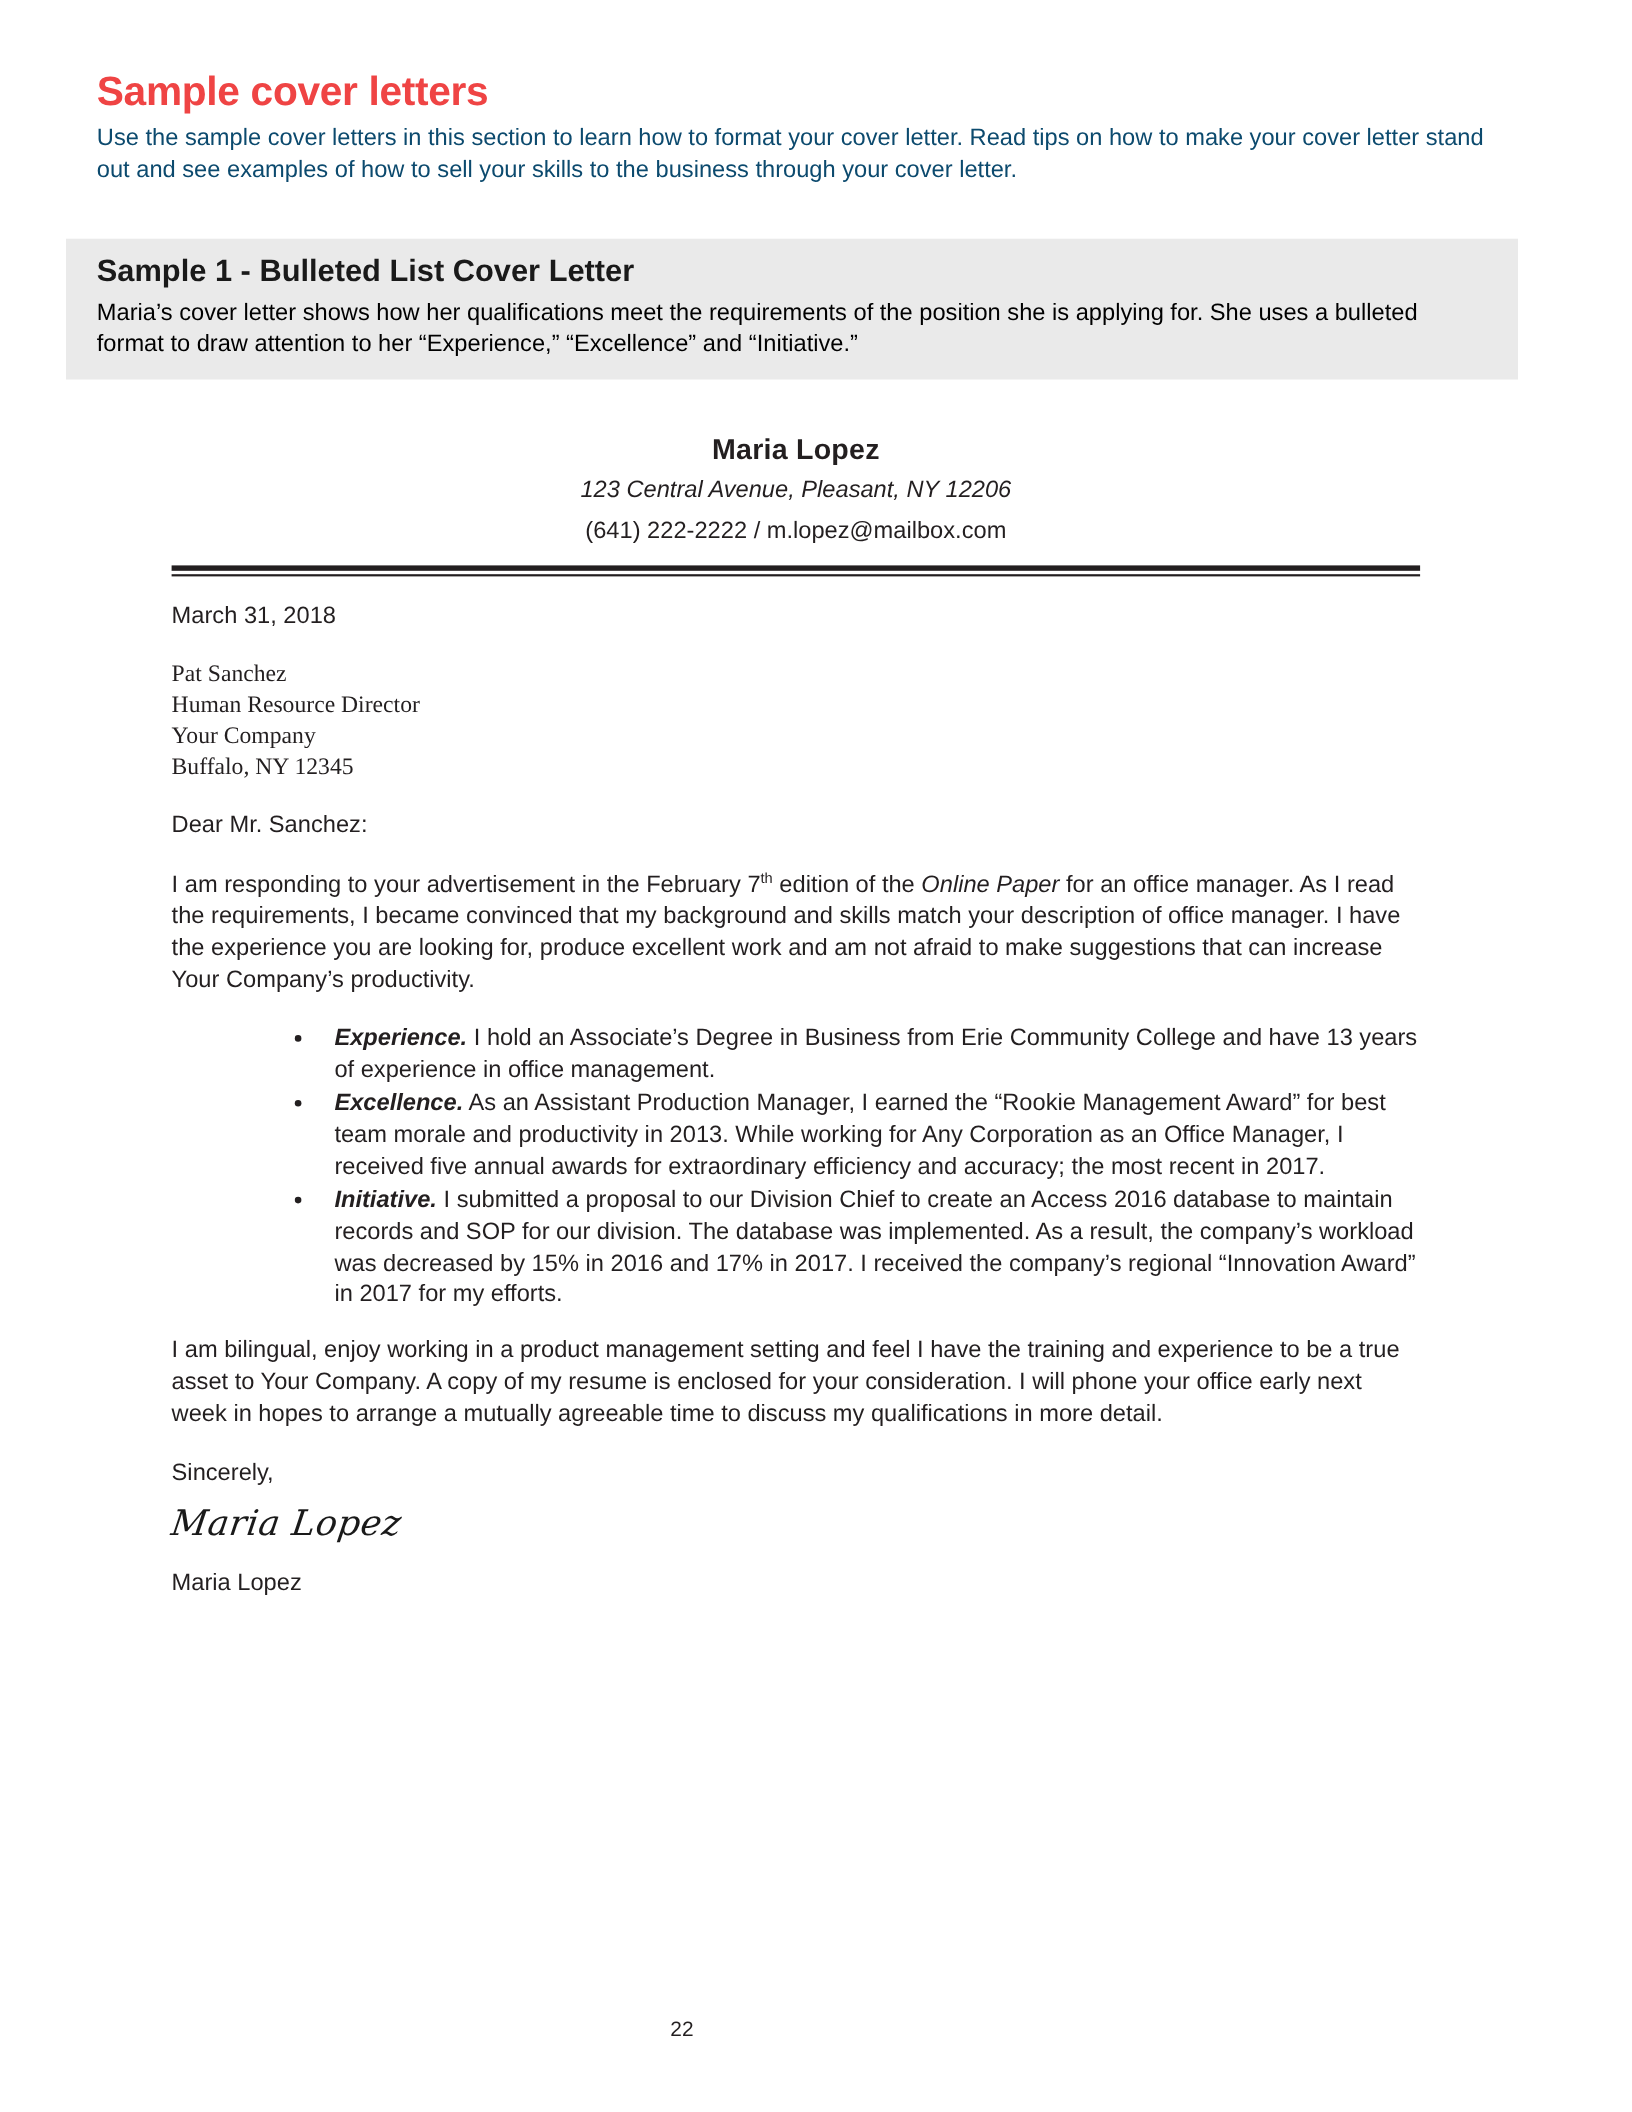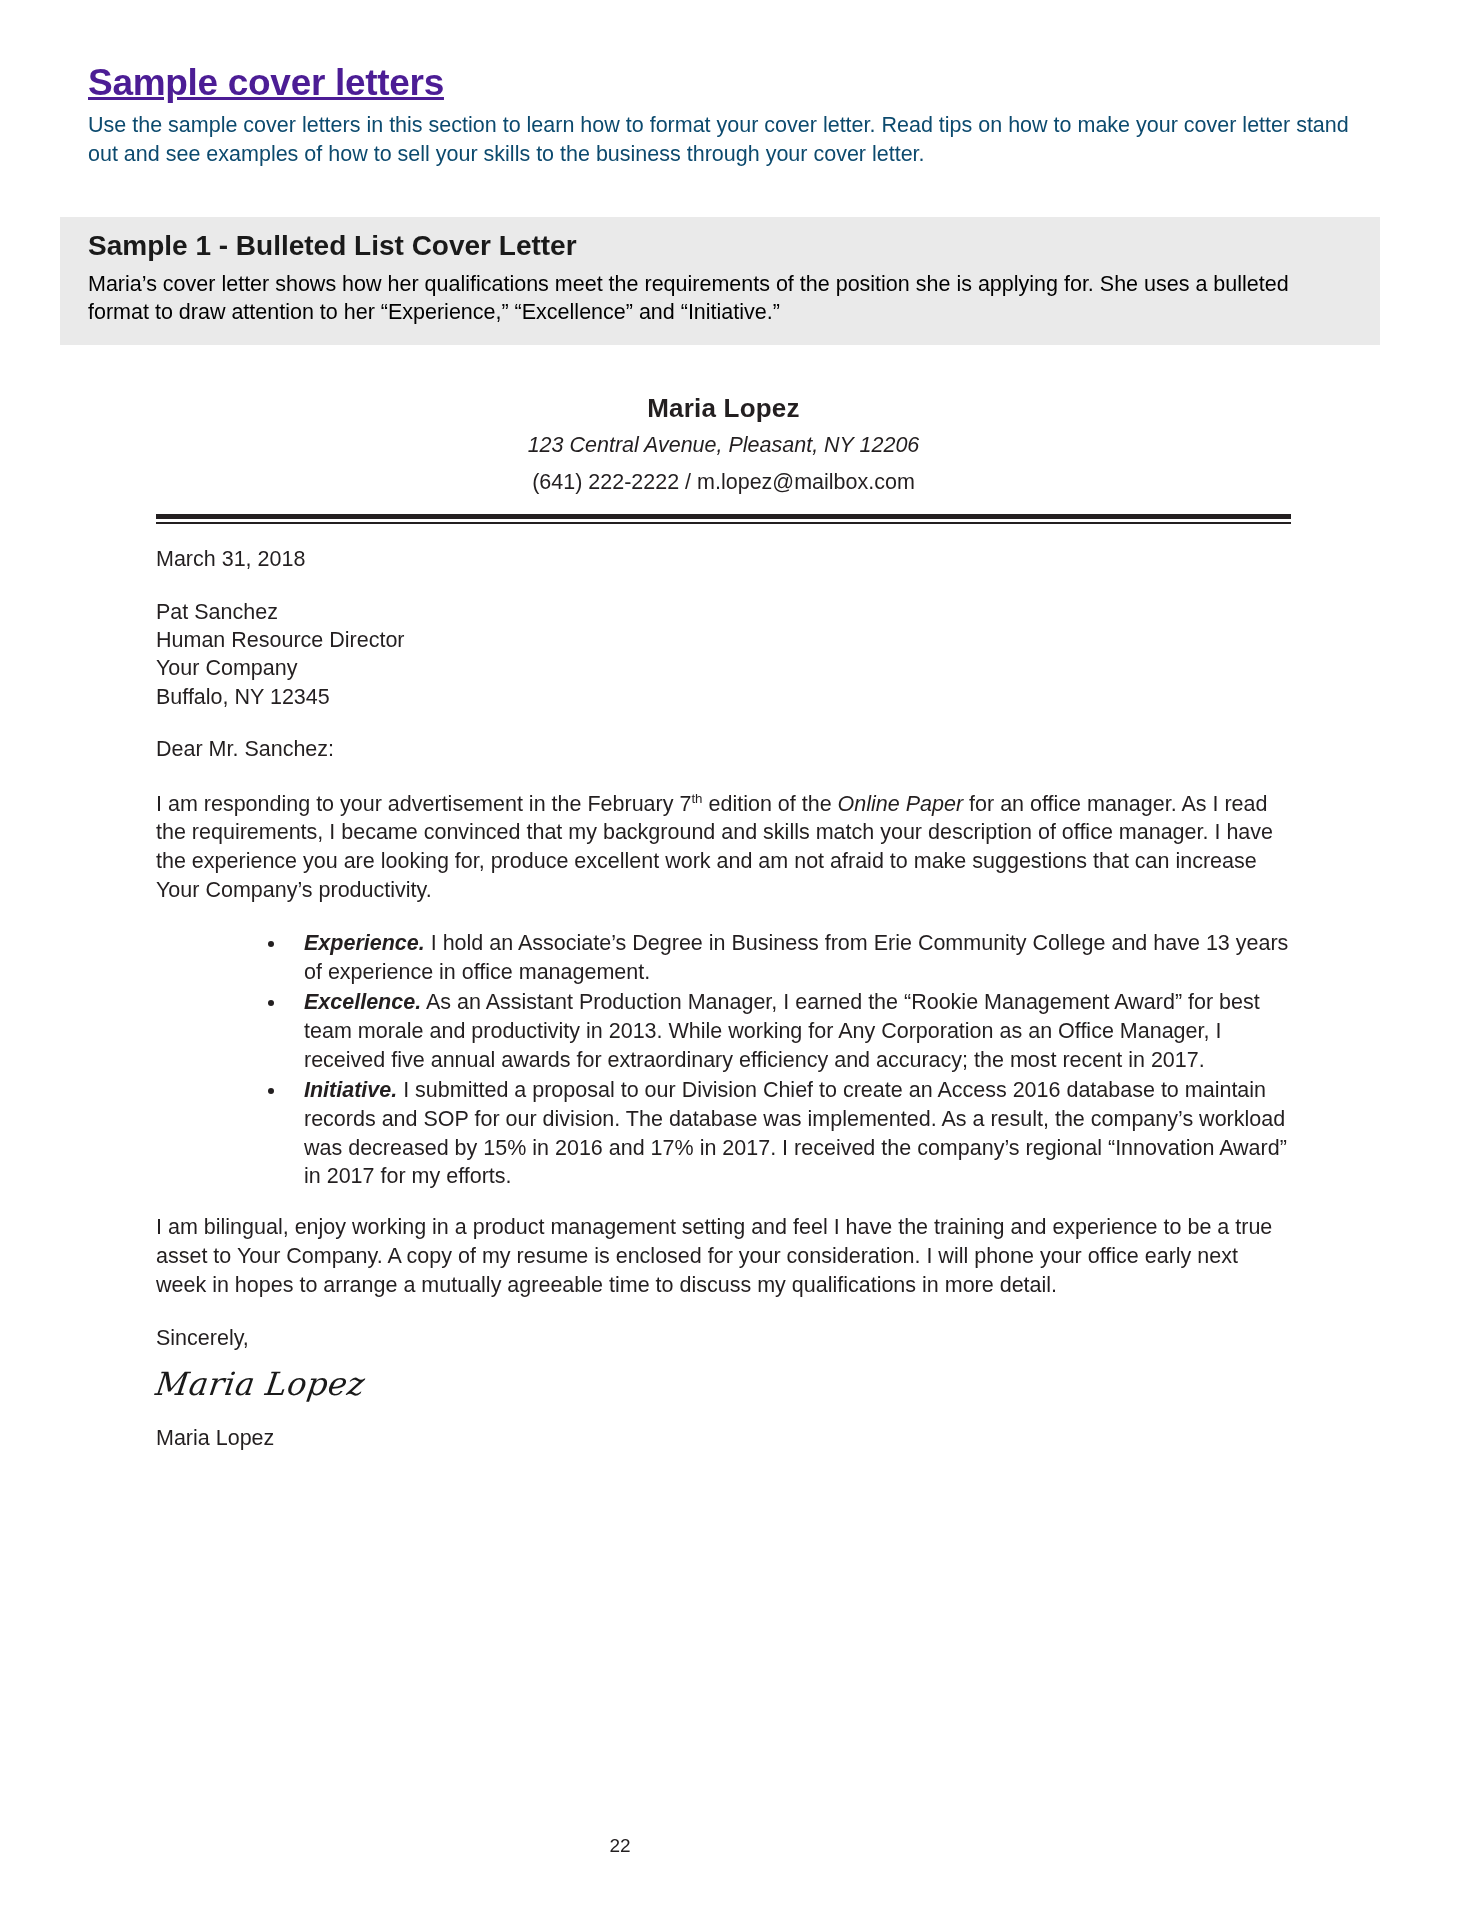--- a/index.html
+++ b/index.html
@@ -29,23 +29,22 @@
     left: 88px;
     top: 62px;
     width: 1310px;
   }
   .page-title {
     font-family: "Liberation Sans", sans-serif;
     font-weight: bold;
     font-size: 37px;
     line-height: 1.12;
     letter-spacing: -0.3px;
-    color: #4c1d95;
+    color: #ef4444;
     margin: 0 0 8px 0;
-    text-decoration: underline;
   }
   .intro-para {
     font-family: "Liberation Sans", sans-serif;
     font-size: 21.5px;
     line-height: 1.33;
     color: #0c4a6e;
     margin: 0;
     width: 1290px;
   }
 
@@ -131,21 +130,21 @@
     margin-top: 21px;
     font-size: 21.5px;
     line-height: 1.345;
   }
   .date-line {
     margin: 0 0 24px 0;
   }
   .recipient {
     margin: 0 0 24px 0;
   }
-  .recipient div { line-height: 1.31; }
+  .recipient div { line-height: 1.31; font-family: Liberation Serif, serif; }
   .salutation {
     margin: 0 0 26px 0;
   }
   .para {
     margin: 0 0 24px 0;
     text-align: left;
   }
   .para:last-child { margin-bottom: 0; }
   sup {
     font-size: 0.62em;

